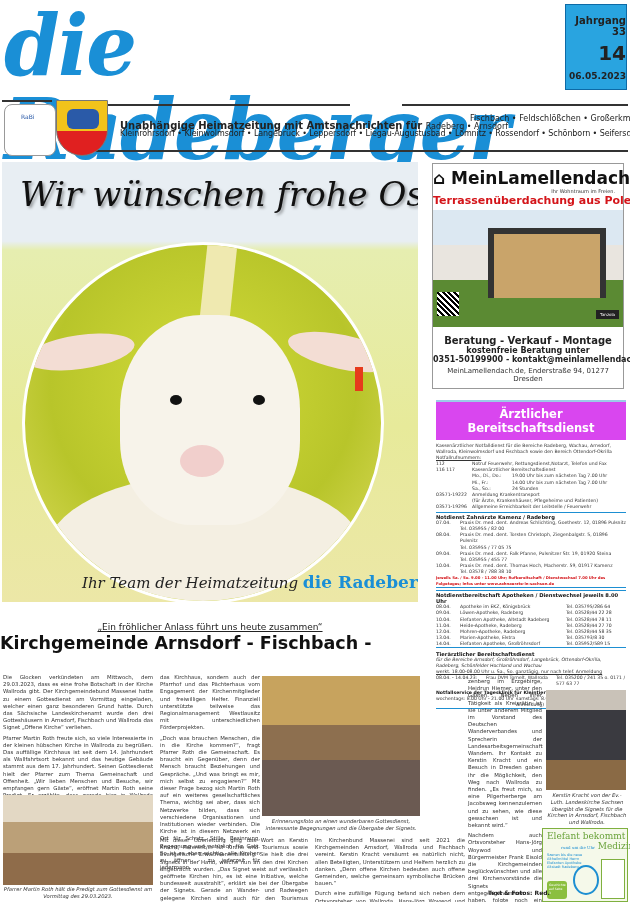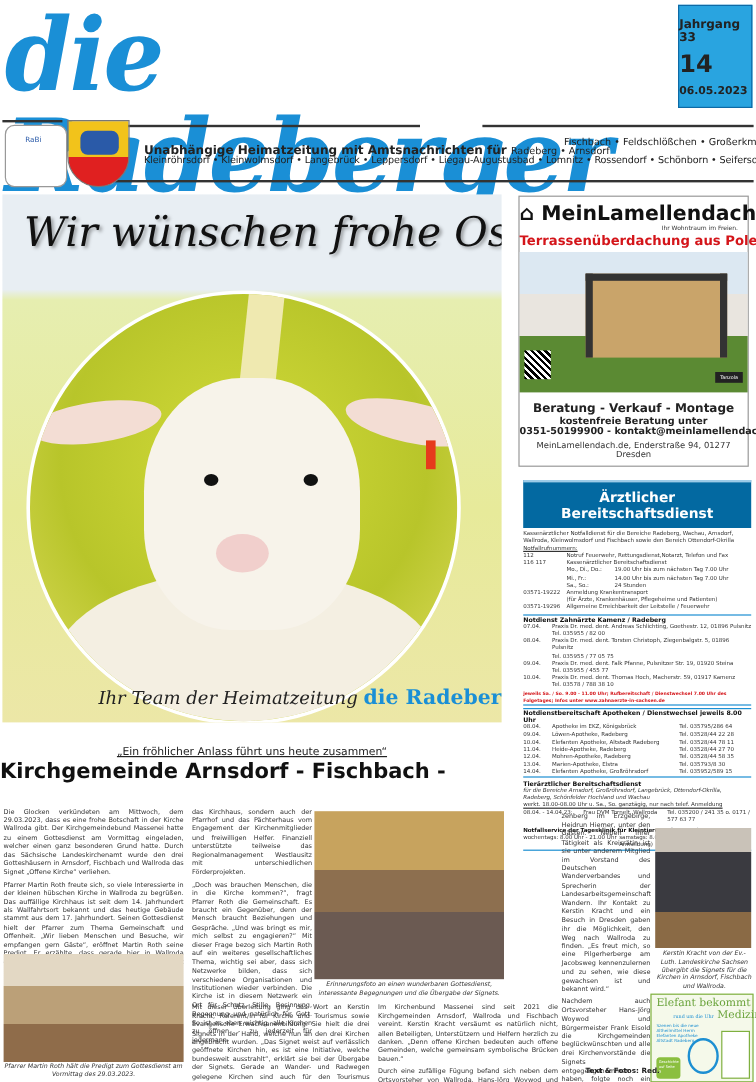--- a/index.html
+++ b/index.html
@@ -1,20 +1,20 @@
 <!DOCTYPE html>
 <html><head>
 <meta charset="utf-8">
 <style>
 *{box-sizing:border-box;margin:0;padding:0}
 body{width:630px;height:902px;background:#fff;font-family:"DejaVu Sans",sans-serif;color:#222;position:relative;overflow:hidden}
 .abs{position:absolute}
 
 .mast-title{left:4px;top:4px;font-family:"DejaVu Serif",serif;font-weight:bold;font-size:84px;color:#1a8fd6;letter-spacing:-2px;line-height:1;transform:scaleX(0.95);transform-origin:left top;font-style:italic}
-.issue-box{left:565px;top:4px;width:62px;height:86px;background:#29a4e0;border:1px solid #0d6aa6;text-align:left;color:#222}
+.issue-box{left:565px;top:4px;width:62px;height:86px;background:#29a4e0;border:1px solid #0d6aa6;text-align:right;color:#222}
 .issue-box .jg{font-size:10px;font-weight:bold;margin-top:10px;display:block}
 .issue-box .nr{font-size:20px;font-weight:bold;display:block;margin-top:4px}
 .issue-box .dt{font-size:9px;font-weight:bold;display:block;margin-top:6px}
 .rule{height:2px;background:#333}
 .mascot{left:4px;top:104px;width:52px;height:52px;border:1px solid #999;border-radius:8px;background:#fff}
 .crest{left:56px;top:100px;width:52px;height:56px;background:linear-gradient(#f2c31b 0 55%,#e02020 55%);border-radius:0 0 26px 26px;border:1px solid #777}
 .crest .lion{position:absolute;left:10px;top:8px;width:32px;height:20px;background:#2a5aa8;border-radius:6px}
 .subtitle{left:120px;top:120px;font-size:10px;font-weight:bold;color:#222;white-space:nowrap}
 .subtitle small{font-weight:normal;font-size:8px}
 .subtitle-r{left:470px;top:114px;font-size:8px;white-space:nowrap}
@@ -42,21 +42,21 @@
 .ad .photo{margin:3px 0 0 0;width:190px;height:117px;background:linear-gradient(#dce8f2 0 30%,#e9e5df 30% 60%,#5b8a33 60%);position:relative}
 .ad .pergola{position:absolute;left:55px;top:18px;width:118px;height:70px;border:6px solid #333;border-bottom:none;background:#c9a46a}
 .ad .qr{position:absolute;left:4px;top:82px;width:22px;height:24px;background:repeating-linear-gradient(45deg,#000 0 2px,#fff 2px 4px)}
 .ad .l1{font-size:10px;font-weight:bold;margin-top:8px}
 .ad .l2{font-size:10px;font-weight:bold}
 .ad .l3{font-size:8px;font-weight:bold;margin-top:0}
 .ad .l4{font-size:8px;font-weight:bold;white-space:nowrap}
 .ad .l5{font-size:7px;color:#333;margin-top:3px}
 
 .emg{left:436px;top:400px;width:190px}
-.emg .hd{background:#0369a1;color:#fff;font-weight:bold;font-size:11.5px;text-align:center;padding:5px 0;border-top:2px solid #9ccbe8}
+.emg .hd{background:#d946ef;color:#fff;font-weight:bold;font-size:11.5px;text-align:center;padding:5px 0;border-top:2px solid #9ccbe8}
 .emg .txt{font-size:4.6px;line-height:6.1px;color:#333}
 .emg .row{display:flex}
 .emg .row .c1{width:24px;flex:none}
 .emg .row .c2{flex:1}
 .emg .row .c3{width:60px;flex:none}
 .emg .sec{font-weight:bold;font-size:5.2px;color:#111;border-top:1px solid #1d8fd2;margin-top:2px;padding-top:1px}
 .emg .redline{color:#d4151a;font-size:3.8px;font-weight:bold}
 .emg .blueline{border-bottom:1px solid #1d8fd2;margin-bottom:1px}
 
 .kicker{left:0;top:622px;width:420px;text-align:center;font-size:9px;text-decoration:underline;color:#222}

